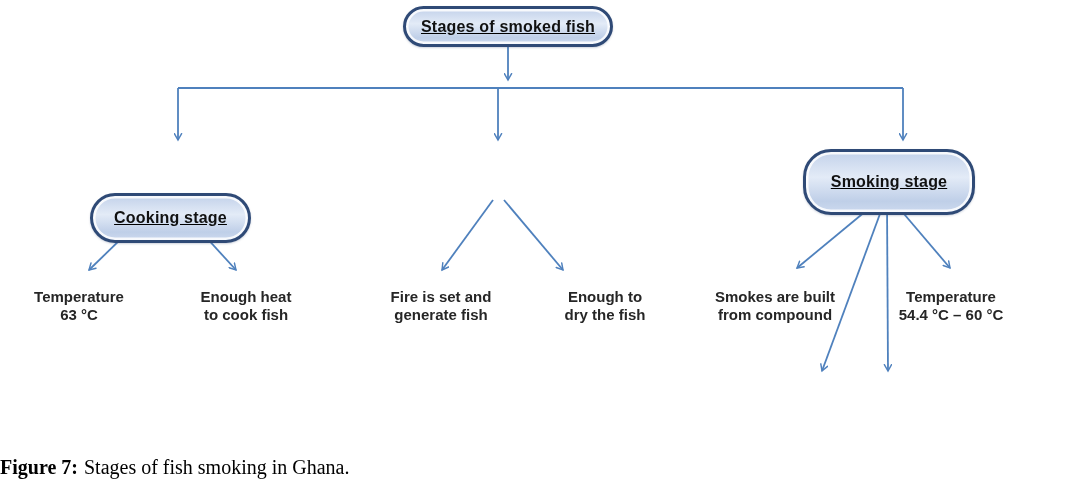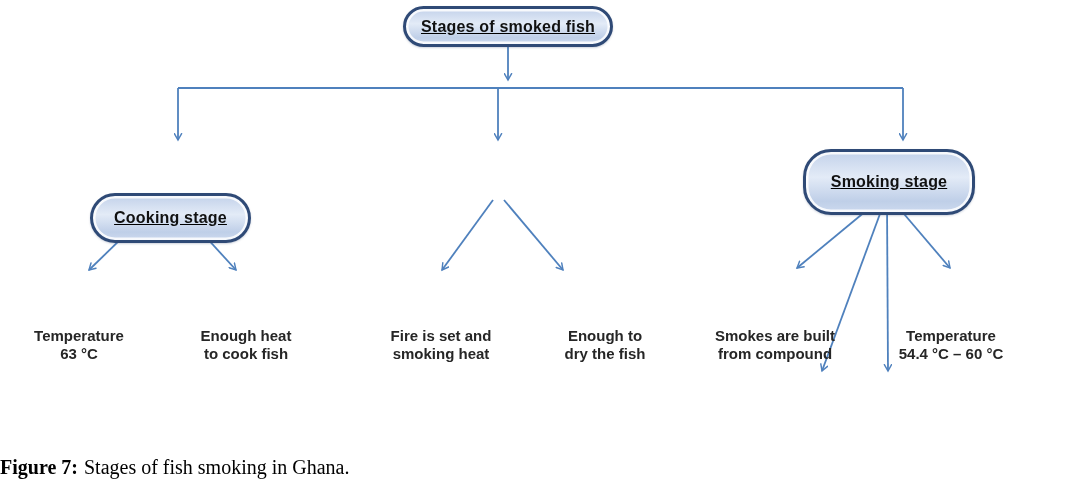--- a/index.html
+++ b/index.html
@@ -44,21 +44,20 @@
   .pill-dry    { left: 411px; top: 149px; width: 176px; height: 50px; }
   .pill-smoke  { left: 803px; top: 149px; width: 172px; height: 66px; }
 
   .leaf {
     position: absolute;
     text-align: center;
     font-weight: 700;
     font-size: 15px;
     line-height: 18px;
     color: #262626;
-    margin-top: 39px;
   }
   .leaf-cook-temp   { left: 9px;   top: 288px; width: 140px; }
   .leaf-cook-heat   { left: 176px; top: 288px; width: 140px; }
   .leaf-dry-fire    { left: 371px; top: 288px; width: 140px; }
   .leaf-dry-enough  { left: 535px; top: 288px; width: 140px; }
   .leaf-smoke-built { left: 695px; top: 288px; width: 160px; }
   .leaf-smoke-temp  { left: 871px; top: 288px; width: 160px; }
   .leaf-smoke-fuel  { left: 674px; top: 385px; width: 160px; }
   .leaf-smoke-comp  { left: 851px; top: 385px; width: 190px; }
 
@@ -130,21 +129,21 @@
   <div class="leaf leaf-cook-temp">
     <span>Temperature</span><br>
     <span>63 °C</span>
   </div>
   <div class="leaf leaf-cook-heat">
     <span>Enough heat</span><br>
     <span>to cook fish</span>
   </div>
   <div class="leaf leaf-dry-fire">
     <span>Fire is set and</span><br>
-    <span>smoking heat</span>
+    <span>generate fish</span>
   </div>
   <div class="leaf leaf-dry-enough">
     <span>Enough to</span><br>
     <span>dry the fish</span>
   </div>
   <div class="leaf leaf-smoke-built">
     <span>Smokes are built</span><br>
     <span>from compound</span>
   </div>
   <div class="leaf leaf-smoke-temp">

